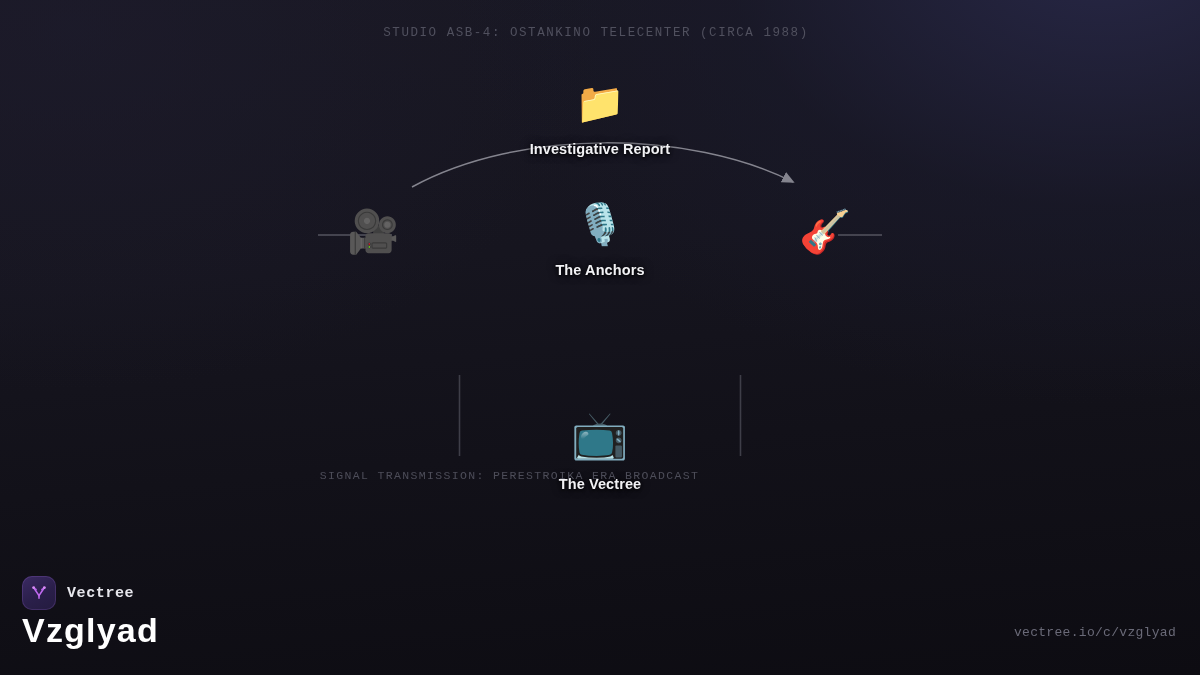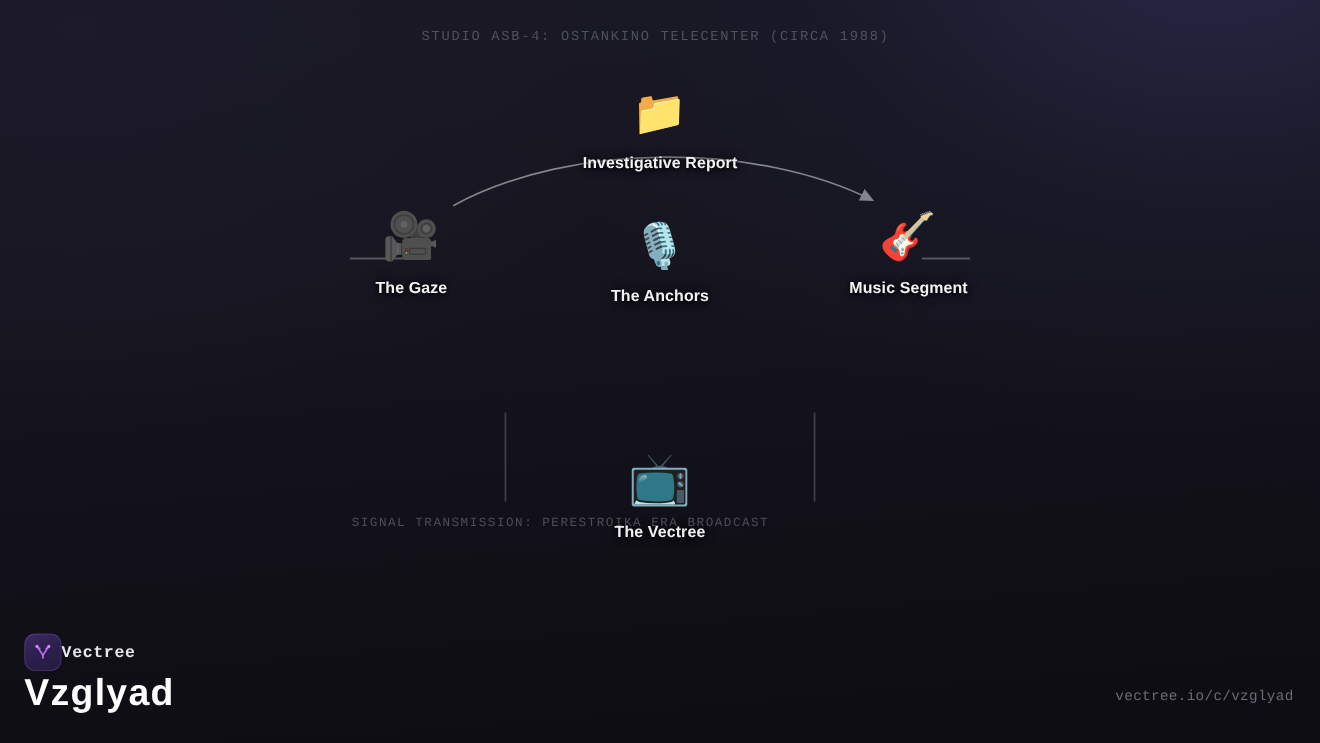--- a/index.html
+++ b/index.html
@@ -97,20 +97,21 @@
     white-space: pre;
   }
 
   
   .footer-brand {
     position: absolute;
     left: 22px;
     top: 576px;
     display: flex;
     align-items: center;
+    gap: 11px;
   }
   .brand-mark {
     width: 34px;
     height: 34px;
     border-radius: 10px;
     background: linear-gradient(150deg, #3b2a63 0%, #2a1f4a 55%, #241b3f 100%);
     box-shadow: inset 0 0 0 1px rgba(160,110,220,0.22);
     display: flex;
     align-items: center;
     justify-content: center;
@@ -167,31 +168,29 @@
       <line x1="740.5" y1="375" x2="740.5" y2="456" stroke="#3e3e48" stroke-width="1.6"></line>
     </svg>
 
     <div class="node" id="node-root">
       <span class="node-emoji">📁</span>
       <span class="node-label">Investigative Report</span>
     </div>
 
     <div class="node" id="node-gaze">
       <span class="node-emoji">🎥</span>
-      <span class="node-label">The Gaze</span>
     </div>
 
     <div class="node" id="node-anchors">
       <span class="node-emoji sm">🎙️</span>
       <span class="node-label">The Anchors</span>
     </div>
 
     <div class="node" id="node-music">
       <span class="node-emoji">🎸</span>
-      <span class="node-label">Music Segment</span>
     </div>
 
     <div class="node" id="node-audience">
       <span class="node-emoji">📺</span>
       <span class="node-label">The Vectree</span>
     </div>
   </div>
 
   <div class="signal-caption">SIGNAL TRANSMISSION: PERESTROIKA ERA BROADCAST</div>
 

